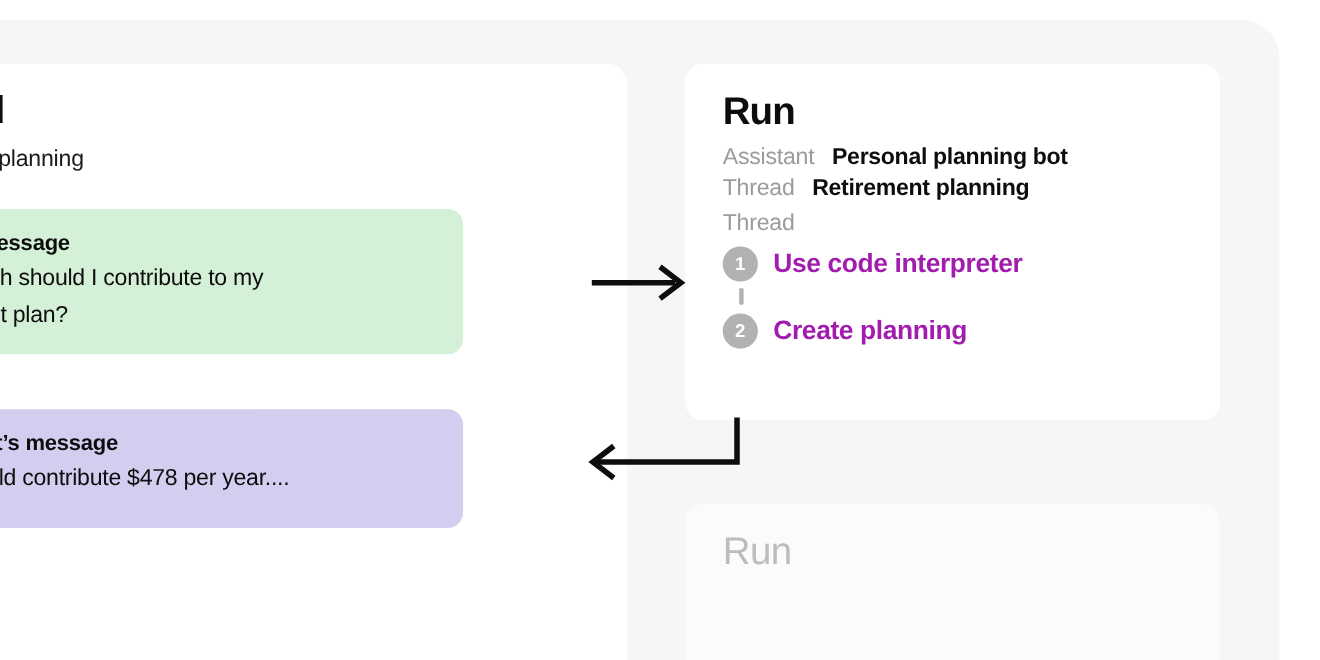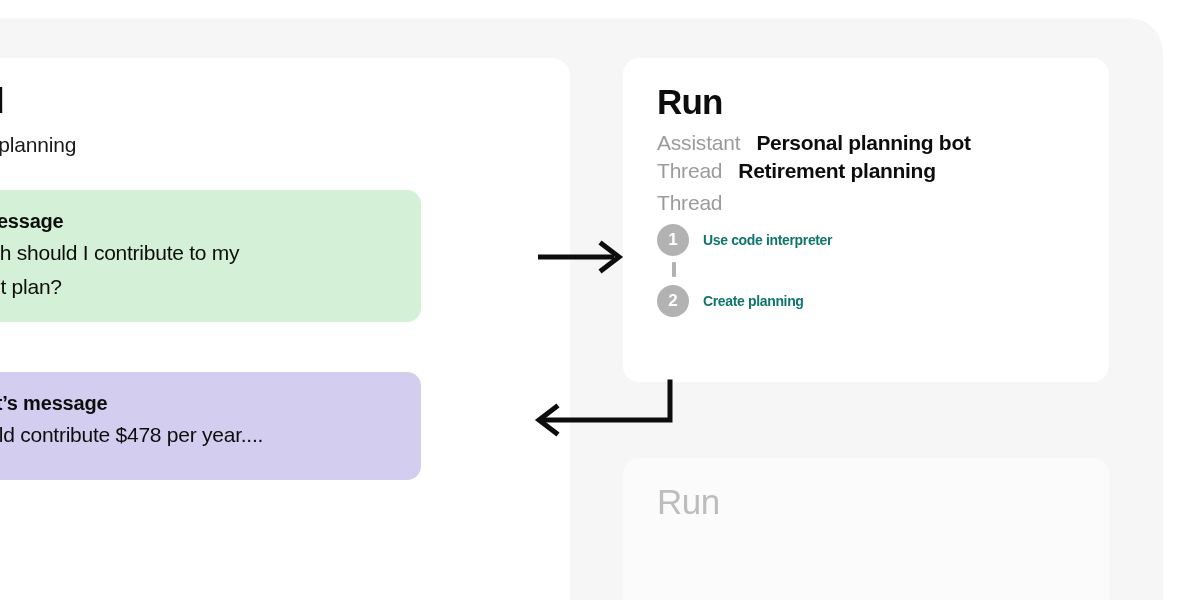--- a/index.html
+++ b/index.html
@@ -197,23 +197,23 @@
     color: #ffffff;
     font-size: 17px;
     font-weight: 700;
     display: flex;
     align-items: center;
     justify-content: center;
     line-height: 1;
   }
 
   .step-text {
-    font-size: 14px;
-    font-weight: 700;
-    color: #0f766e;
+    font-size: 24px;
+    font-weight: 700;
+    color: #a21caf;
     letter-spacing: -0.35px;
     white-space: nowrap;
   }
 
   .step-connector {
     position: absolute;
     left: 15px;
     top: 39px;
     width: 4px;
     height: 15px;

